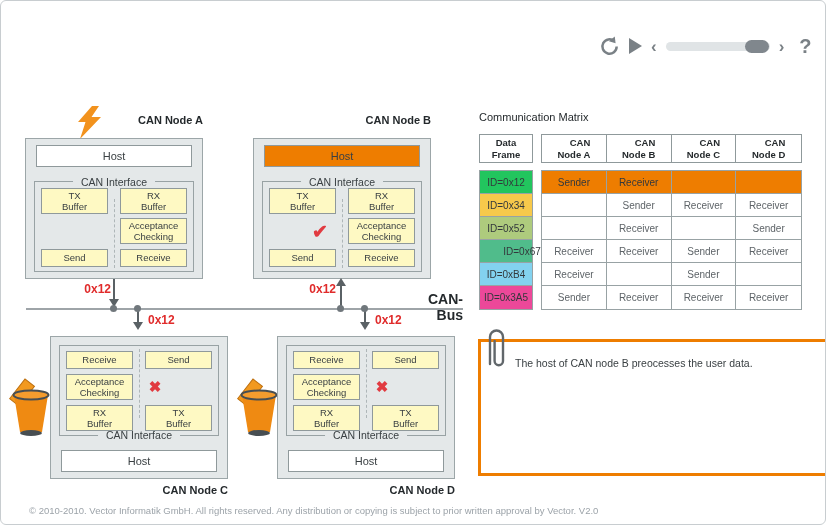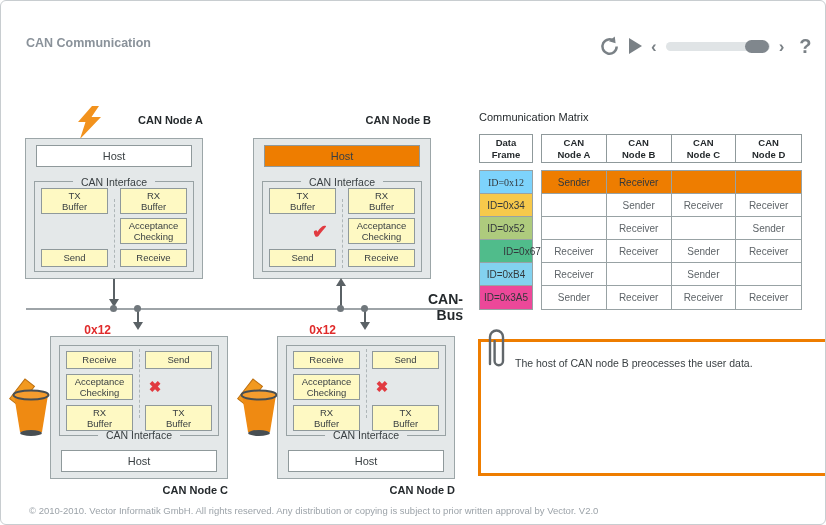--- a/index.html
+++ b/index.html
@@ -45,32 +45,32 @@
          font-weight:bold;display:flex;align-items:center;justify-content:center;}
   .nodelbl{position:absolute;font-size:11px;font-weight:bold;color:#24292C;width:140px;text-align:right;}
 
   
   .busline{position:absolute;left:25px;top:307px;width:437px;height:2px;background:#9EA4A8;}
   .buslbl{position:absolute;left:405px;top:290px;width:57px;text-align:right;font-size:14px;font-weight:bold;color:#24292C;}
   .vline{position:absolute;width:2px;background:#5A6165;}
   .arrdn{position:absolute;width:0;height:0;border-left:5px solid transparent;border-right:5px solid transparent;border-top:8px solid #5A6165;}
   .arrup{position:absolute;width:0;height:0;border-left:5px solid transparent;border-right:5px solid transparent;border-bottom:8px solid #5A6165;}
   .dot{position:absolute;width:7px;height:7px;border-radius:50%;background:#70777C;}
-  .fid{position:absolute;font-size:12px;font-weight:bold;color:#E02B2B;width:32px;margin-top:41px;}
+  .fid{position:absolute;font-size:12px;font-weight:bold;color:#E02B2B;width:32px;}
   .fid.ra{text-align:right;}
 
   
   .mxtitle{position:absolute;left:478px;top:110px;font-size:11px;font-weight:normal;color:#24292C;}
   .mx-idhead{position:absolute;left:478px;top:133px;width:54px;height:29px;border:1px solid #8F999B;
              display:flex;align-items:center;justify-content:center;text-align:center;
              font-size:9.5px;font-weight:bold;color:#24292C;line-height:1.25;}
   .mx-head{position:absolute;left:540px;top:133px;width:261px;height:29px;border:1px solid #8F999B;display:grid;
            grid-template-columns:repeat(4,1fr);}
   .mx-hcell{border-right:1px solid #8F999B;display:flex;align-items:center;justify-content:center;
-            text-align:center;font-size:9.5px;font-weight:bold;color:#24292C;line-height:1.25;}
+            text-align:right;font-size:9.5px;font-weight:bold;color:#24292C;line-height:1.25;}
   .mx-hcell:last-child{border-right:none;}
   .mx-ids{position:absolute;left:478px;top:169px;width:54px;border:1px solid #98A2A4;}
   .mx-id{height:23px;border-bottom:1px solid #98A2A4;display:flex;align-items:center;justify-content:center;
          font-size:10px;color:#33383C;}
   .mx-id:last-child{border-bottom:none;}
   .mx-body{position:absolute;left:540px;top:169px;width:261px;border:1px solid #98A2A4;display:grid;
            grid-template-columns:repeat(4,1fr);grid-auto-rows:23px;}
   .mx-cell{border-right:1px solid #98A2A4;border-bottom:1px solid #98A2A4;display:flex;align-items:center;
            justify-content:center;font-size:10px;color:#5E6468;}
   .mx-cell:nth-child(4n){border-right:none;}
@@ -85,21 +85,20 @@
   
   .bolt{position:absolute;left:74px;top:104px;}
   .trash{position:absolute;}
   .footer{position:absolute;left:28px;top:504px;font-size:9.5px;color:#9CA3A9;}
 </style>
 </head>
 <body>
 
 <div class="page">
 
-  <div class="crumb">CAN Communication</div>
 
   <div class="controls">
     <svg width="21" height="21" viewBox="0 0 22 22">
       <path d="M18.5 11 a7.5 7.5 0 1 1 -2.4-5.5" fill="none" stroke="#7A8186" stroke-width="2.6"></path>
       <polygon points="16.5,0.5 17.4,7.6 10.4,5.4" fill="#7A8186"></polygon>
     </svg>
     <div class="play"></div>
     <span class="chev">‹</span>
     <div class="track">
       <div class="thumb"></div>
@@ -231,21 +230,21 @@
       <div class="mx-hcell pre">CAN
 Node A</div>
       <div class="mx-hcell pre">CAN
 Node B</div>
       <div class="mx-hcell pre">CAN
 Node C</div>
       <div class="mx-hcell pre">CAN
 Node D</div>
     </div>
   <div class="mx-ids" id="mx-ids">
-      <div class="mx-id" style="background: #7dd3fc; font-family: Liberation Serif, serif;">ID=0x12</div>
+      <div class="mx-id" style="background: #22c55e;">ID=0x12</div>
       <div class="mx-id" style="background: rgb(247, 201, 75);">ID=0x34</div>
       <div class="mx-id" style="background: rgb(174, 203, 125);">ID=0x52</div>
       <div class="mx-id" style="background: rgb(80, 188, 139); padding-left: 32px;">ID=0x67</div>
       <div class="mx-id" style="background: rgb(131, 210, 239);">ID=0xB4</div>
       <div class="mx-id" style="background: #ec4899;">ID=0x3A5</div>
     </div>
   <div class="mx-body" id="mx-body">
       <div class="mx-cell hl" style="background: rgb(238, 125, 0);">Sender</div>
       <div class="mx-cell hl" style="background: rgb(238, 125, 0);">Receiver</div>
       <div class="mx-cell hl" style="background: rgb(238, 125, 0);"></div>

